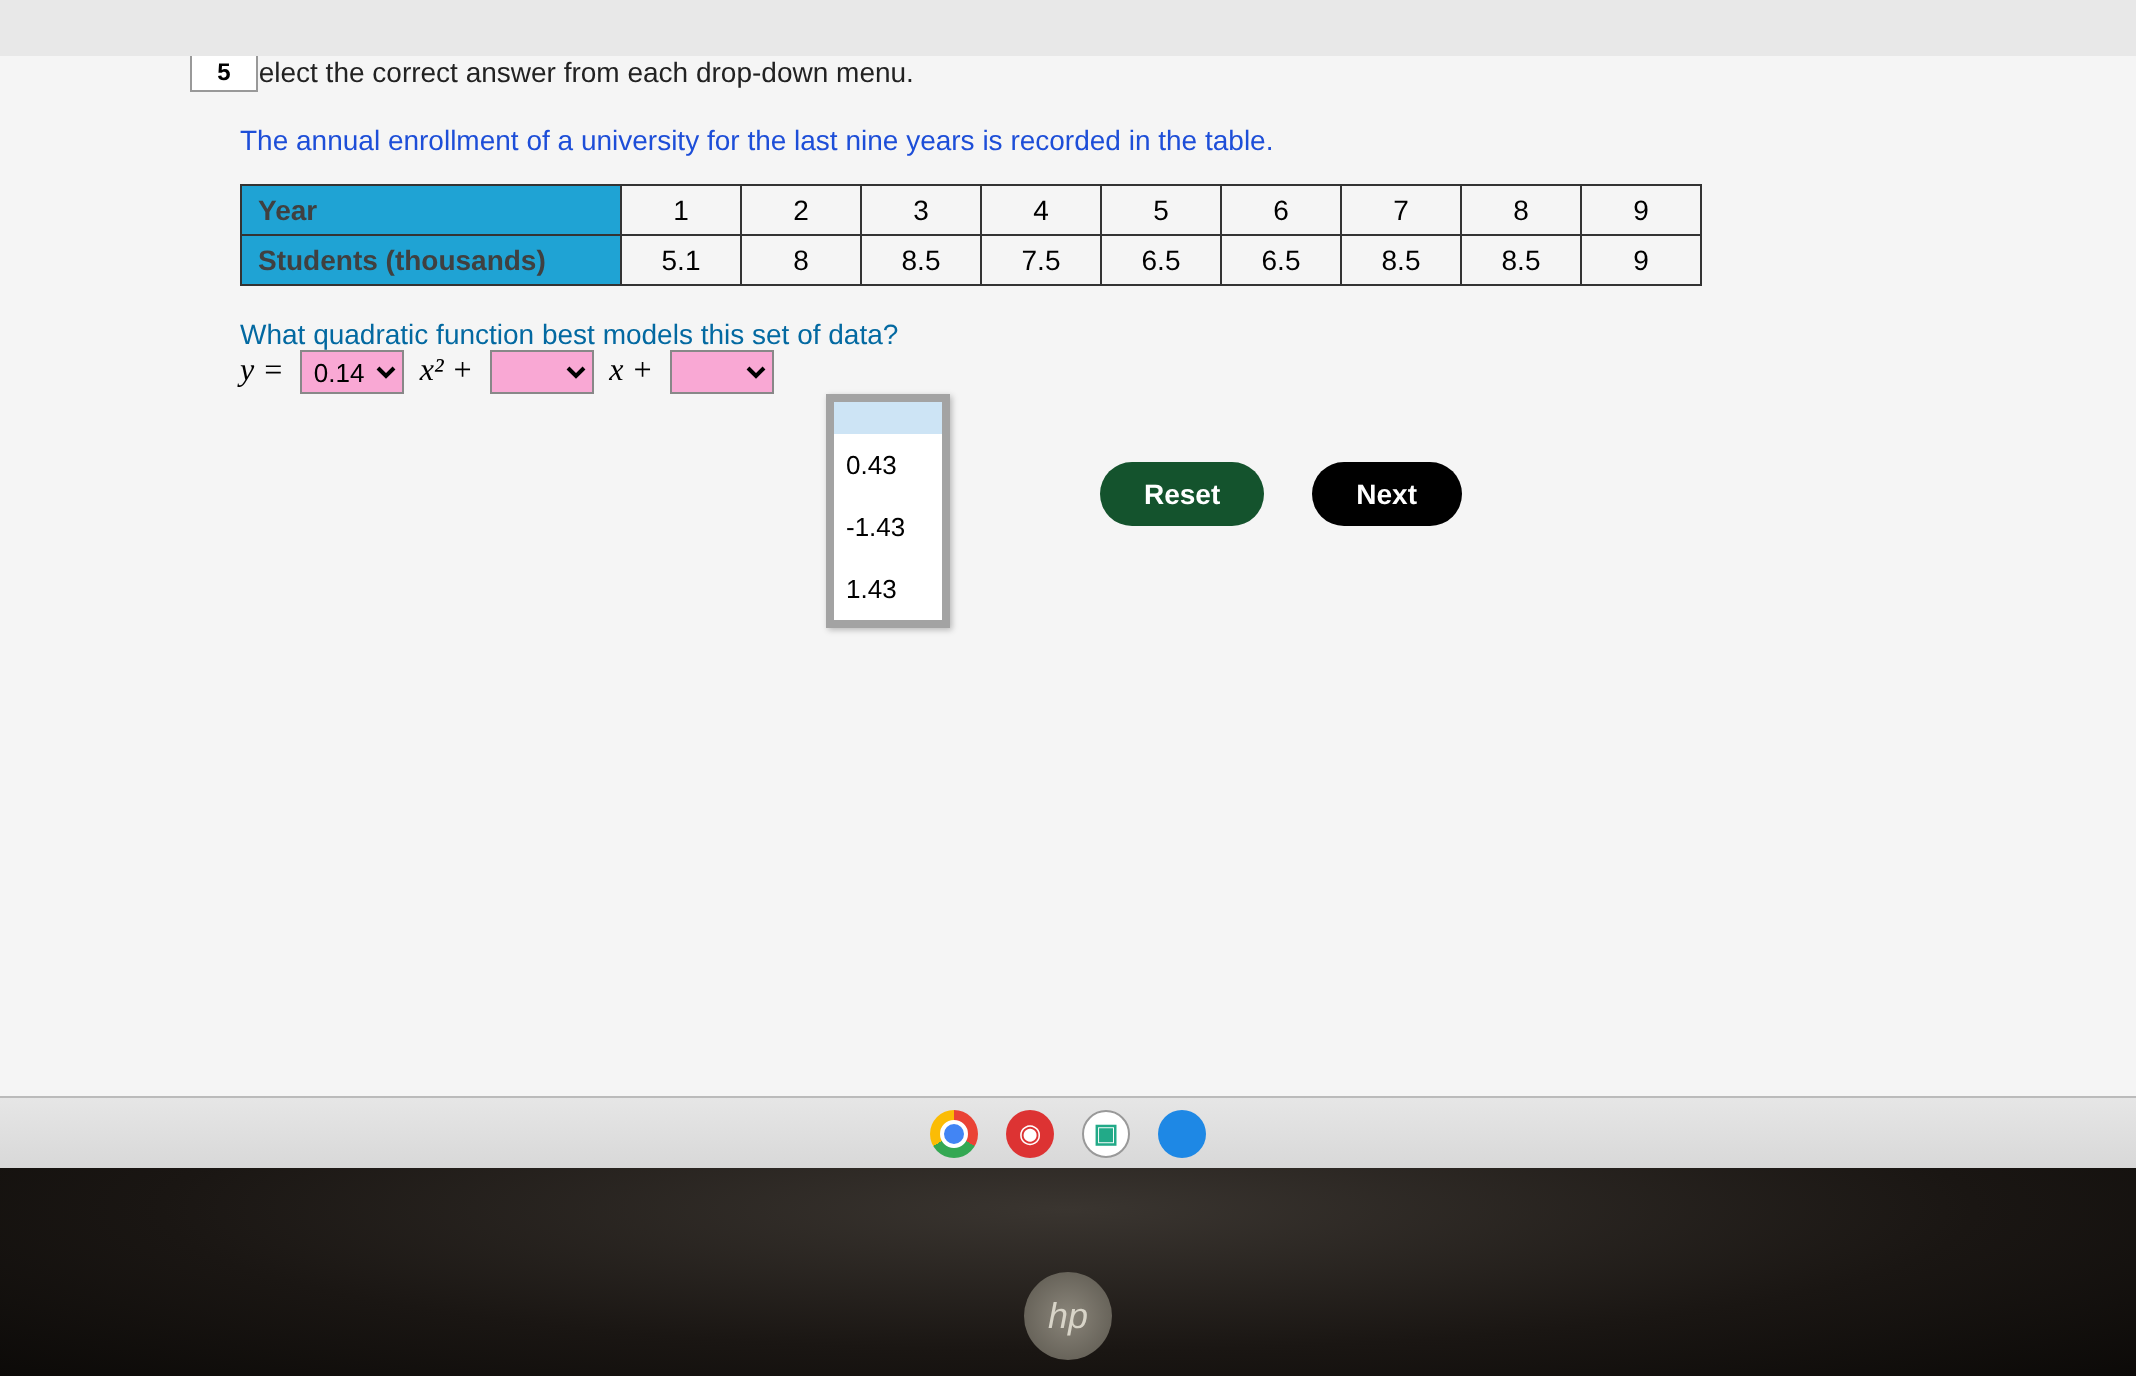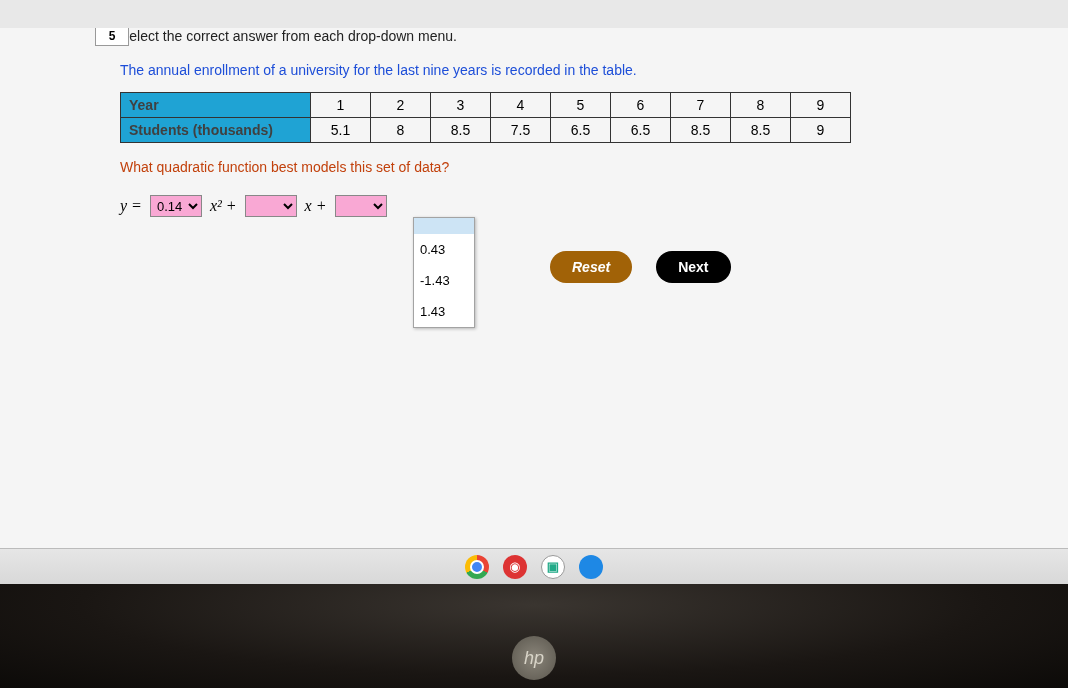--- a/index.html
+++ b/index.html
@@ -45,21 +45,21 @@
       min-width: 60px;
     }
     table.data th {
       background: #1fa3d4;
       color: #404040;
       text-align: left;
       font-weight: bold;
       padding-left: 8px;
       min-width: 190px;
     }
-    .question-text { font-size: 14px; color: #c2410c; margin-bottom: 20px; }
+    .question-text { font-size: 14px; color: #0369a1; }
     .equation-row {
       display: flex;
       align-items: center;
       gap: 8px;
       font-size: 14px;
       font-style: italic;
       position: relative;
     }
     .equation-row .math { font-style: italic; font-family: 'Times New Roman', serif; font-size: 16px; }
     select.dd {
@@ -68,21 +68,21 @@
       border: 1px solid #888;
       background: #f9a8d4;
       height: 22px;
       min-width: 52px;
     }
     .dropdown-open {
       position: absolute;
       left: 293px;
       top: 22px;
       background: #fff;
-      border: 1px solid #a3a3a3;
+      border: 4px solid #a3a3a3;
       box-shadow: 1px 1px 3px rgba(0,0,0,0.25);
       width: 62px;
       z-index: 5;
       font-style: normal;
     }
     .dropdown-open .opt {
       padding: 8px 6px;
       font-size: 13px;
       cursor: pointer;
     }
@@ -97,21 +97,21 @@
     }
     .btn {
       padding: 8px 22px;
       border-radius: 20px;
       border: none;
       color: #fff;
       font-size: 14px;
       font-weight: bold;
       cursor: pointer;
     }
-    .btn-reset { background: #a16207; font-style: italic; }
+    .btn-reset { background: #14532d; }
     .btn-next { background: #000000; }
     .footer-text {
       position: absolute;
       left: 0;
       bottom: 8px;
       font-size: 12px;
       color: #666;
     }
     .taskbar {
       position: absolute;

